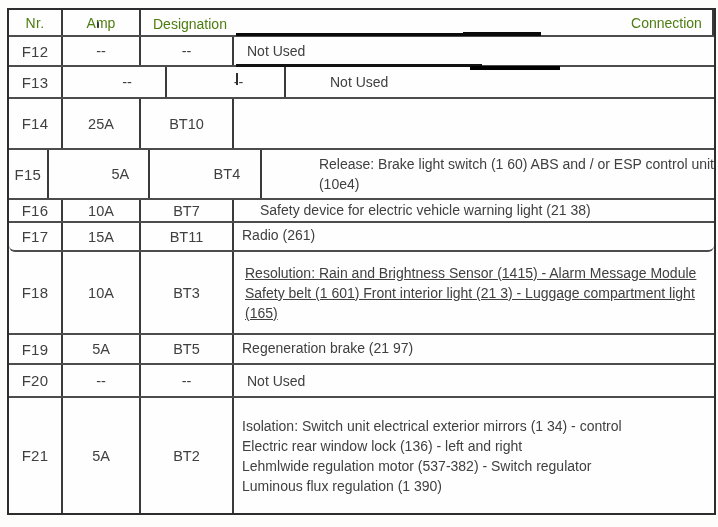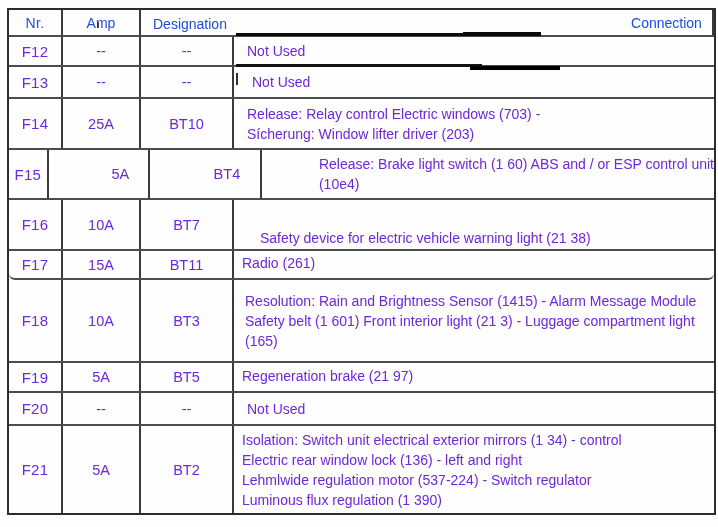--- a/index.html
+++ b/index.html
@@ -24,56 +24,56 @@
     background: #fefefe;
   }
   .row {
     display: flex;
     flex-direction: row;
     border-bottom: 2px solid #4c4c4c;
     flex: none;
   }
   .r-header { height: 27px; }
   .r-f12 { height: 30px; }
-  .r-f13 { height: 32px; }
+  .r-f13 { height: 32px; gap: 26px; }
   .r-f14 { height: 51px; }
   .r-f15 { height: 50px; gap: 44px; }
-  .r-f16 { height: 51px; }
+  .r-f16 { height: 23px; }
   .r-f17 { height: 29px; border-radius: 6px; }
   .r-f18 { height: 83px; }
   .r-f19 { height: 30px; text-align: center; }
   .r-f20 { height: 33px; }
   .r-f21 { flex: 1; border-bottom: none; }
 
   .cell {
     display: flex;
     align-items: center;
     justify-content: center;
-    color: #6d28d9;
+    color: #404040;
   }
   .c-nr   { width: 54px;  border-right: 2px solid #3a3a3a; font-size: 15px; letter-spacing: .3px; }
   .c-amp  { width: 78px;  border-right: 2px solid #3a3a3a; font-size: 14.5px; }
   .c-conn { width: 93px;  border-right: 2px solid #3a3a3a; font-size: 14.5px; }
   .c-des  {
     flex: 1;
     flex-direction: column;
     align-items: flex-start;
     font-size: 14px;
     padding-left: 13px;
   }
   .dline { line-height: 20px; white-space: nowrap; }
 
-  .r-header .cell { font-size: 14px; color: #1d4ed8; }
+  .r-header .cell { font-size: 14px; color: #4d7c0f; }
   .r-header .c-des { justify-content: flex-start; padding-top: 4px; padding-left: 12px; }
 
   .r-f13 .c-des { padding-left: 18px; }
   .r-f15 .c-des { }
   .r-f16 .c-des { justify-content: flex-end; padding-left: 26px; padding-bottom: 1px; }
   .r-f17 .c-des { justify-content: flex-start; padding-top: 2px; padding-left: 8px; }
-  .r-f18 .c-des { padding-left: 11px; }
+  .r-f18 .c-des { padding-left: 11px; text-decoration: underline; }
   .r-f19 .c-des { justify-content: flex-start; padding-top: 3px; padding-left: 8px; }
   .r-f21 .c-des { padding-left: 8px; }
 
   
   .artifact { position: absolute; background: #0a0a0a; }
   .art-1 { left: 236px; top: 33px; width: 302px; height: 3px; }
   .art-1b{ left: 463px; top: 32px; width: 78px;  height: 4px; }
   .art-2 { left: 236px; top: 64px; width: 246px; height: 3px; background:#121212; }
   .art-2b{ left: 470px; top: 66px; width: 90px;  height: 4px; background:#000; }
   .art-tick { left: 236px; top: 73px; width: 2px; height: 12px; background:#2f2f2f; }
@@ -110,24 +110,20 @@
       <div class="cell c-conn">--</div>
       <div class="cell c-des">
         <div class="dline">Not Used</div>
       </div>
     </div>
 
     <div class="row r-f14">
       <div class="cell c-nr">F14</div>
       <div class="cell c-amp">25A</div>
       <div class="cell c-conn">BT10</div>
-      <div class="cell c-des">
-        <div class="dline">Release: Relay control Electric windows (703) -</div>
-        <div class="dline">Sícherung: Window lifter driver (203)</div>
-      </div>
     </div>
 
     <div class="row r-f15">
       <div class="cell c-nr">F15</div>
       <div class="cell c-amp">5A</div>
       <div class="cell c-conn">BT4</div>
       <div class="cell c-des">
         <div class="dline">Release: Brake light switch (1 60) ABS and / or ESP control unit</div>
         <div class="dline">(10e4)</div>
       </div>
@@ -180,21 +176,21 @@
       </div>
     </div>
 
     <div class="row r-f21">
       <div class="cell c-nr">F21</div>
       <div class="cell c-amp">5A</div>
       <div class="cell c-conn">BT2</div>
       <div class="cell c-des">
         <div class="dline">Isolation: Switch unit electrical exterior mirrors (1 34) - control</div>
         <div class="dline">Electric rear window lock (136) - left and right</div>
-        <div class="dline">Lehmlwide regulation motor (537-224) - Switch regulator</div>
+        <div class="dline">Lehmlwide regulation motor (537-382) - Switch regulator</div>
         <div class="dline">Luminous flux regulation (1 390)</div>
       </div>
     </div>
 
   </div>
 
   <div class="artifact art-1"></div>
   <div class="artifact art-1b"></div>
   <div class="artifact art-2"></div>
   <div class="artifact art-2b"></div>

